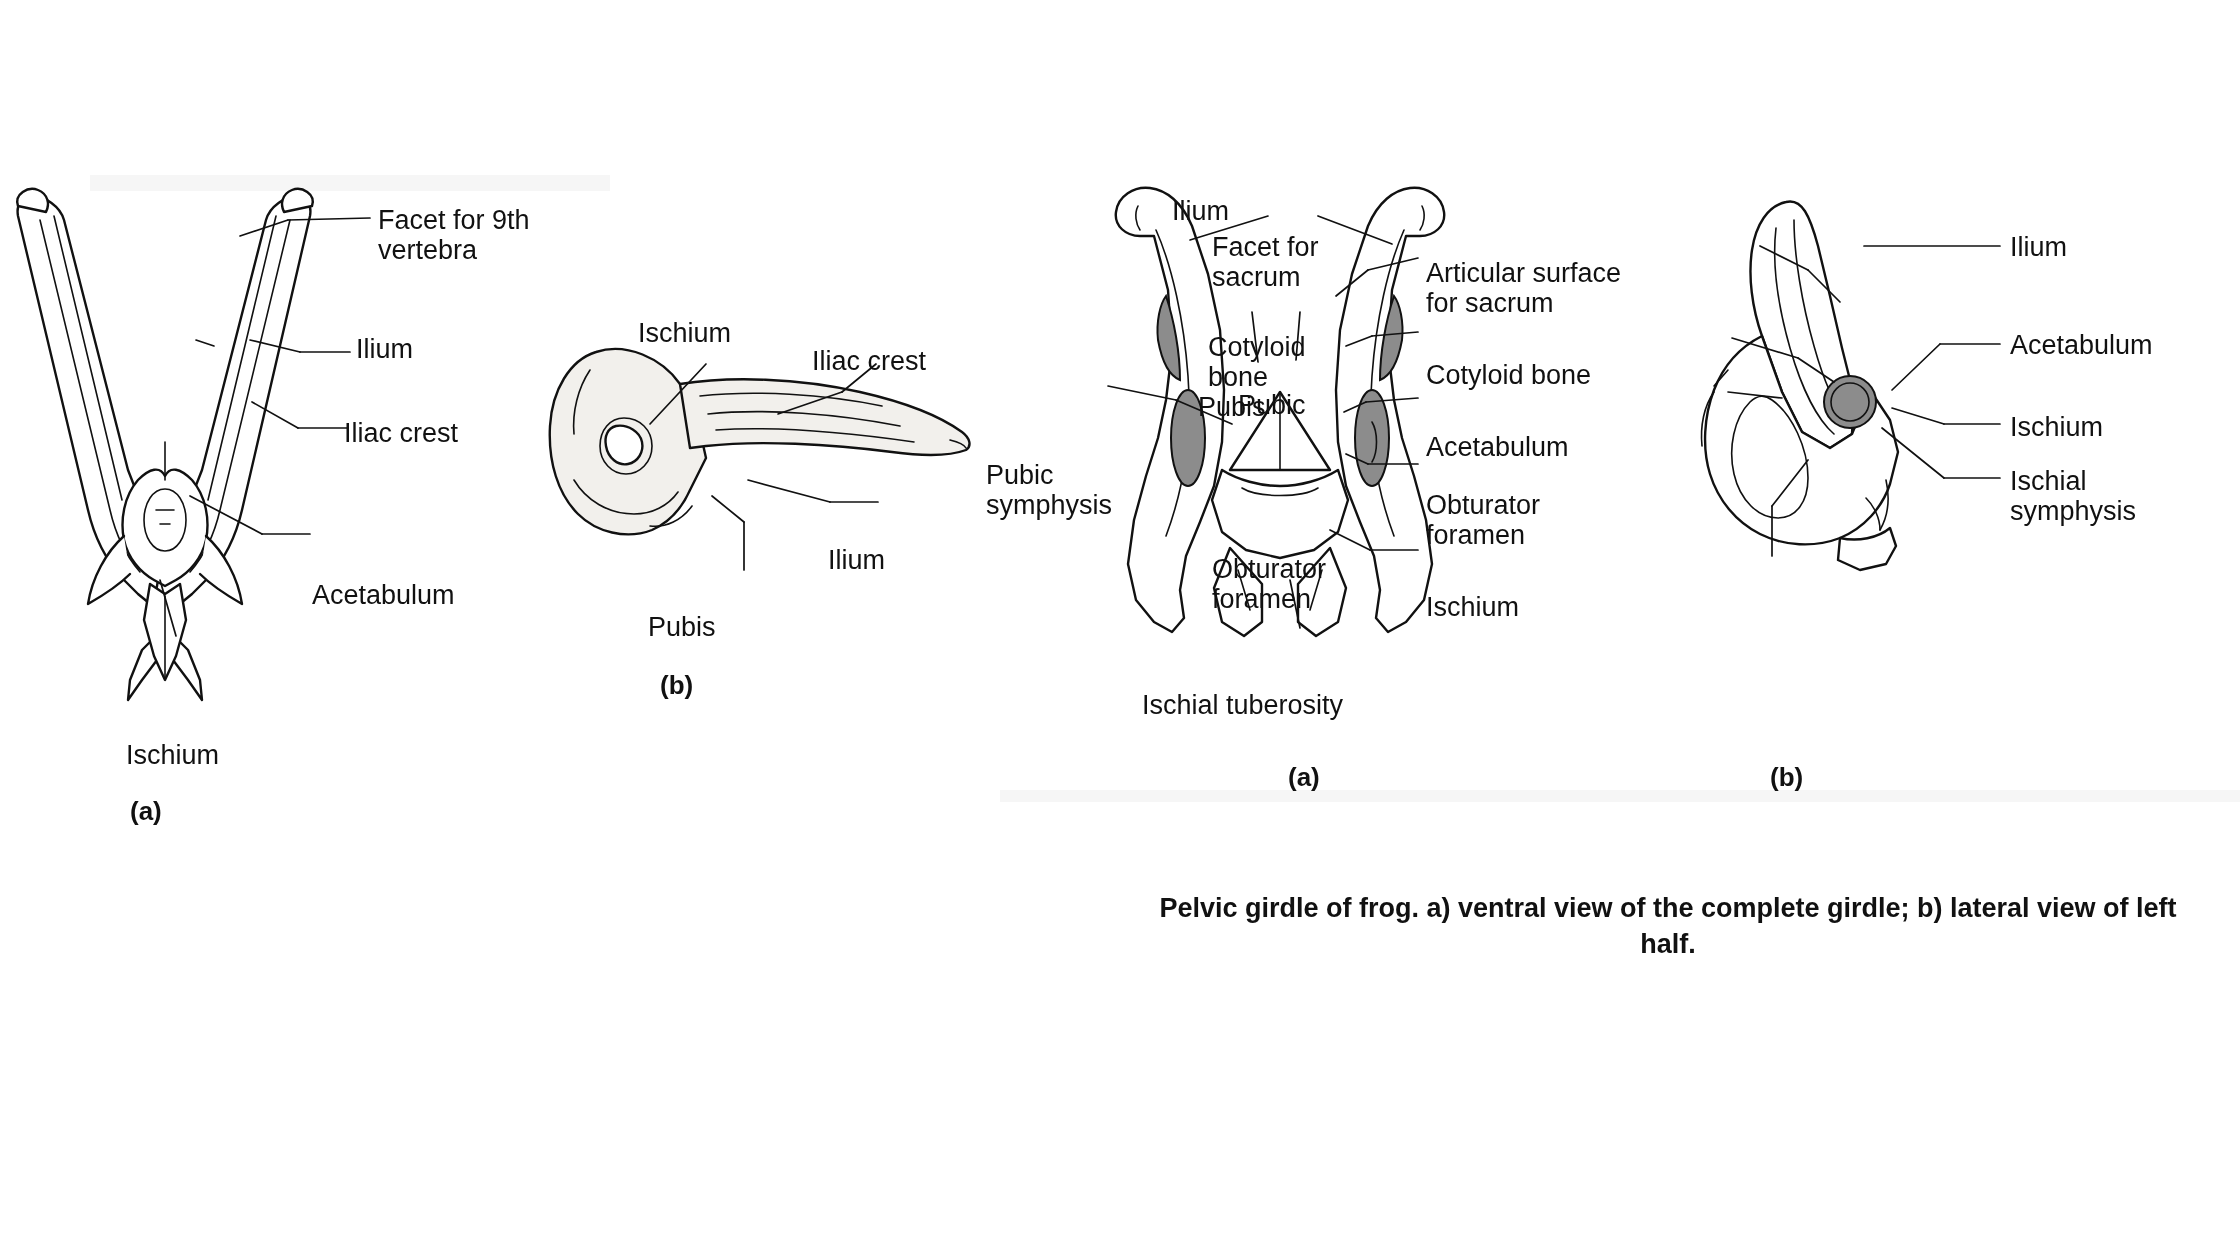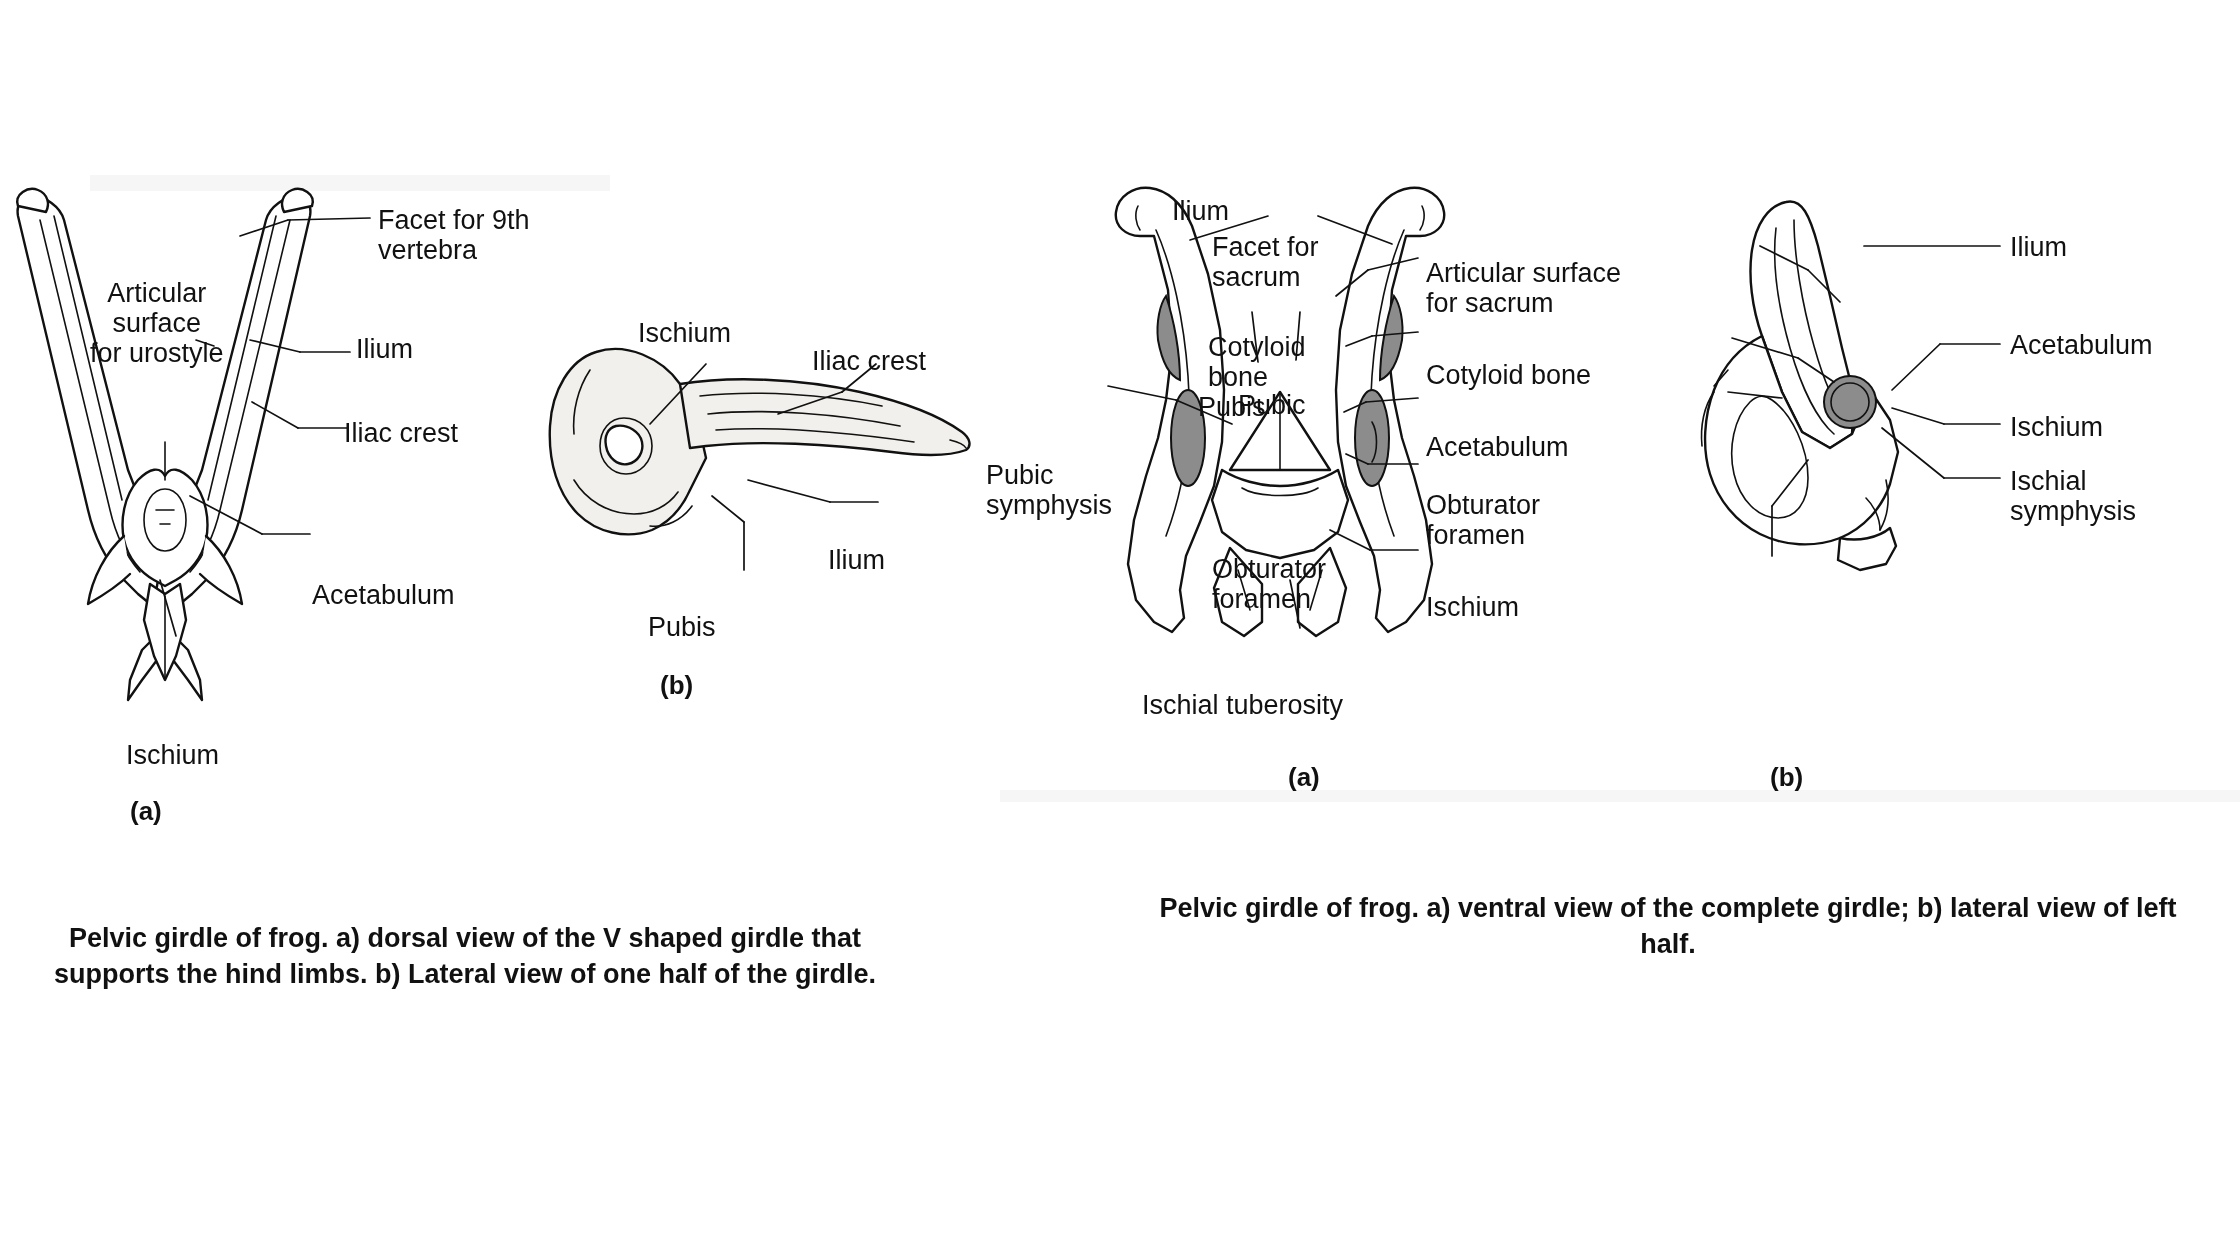--- a/index.html
+++ b/index.html
@@ -133,23 +133,20 @@
     <path class="leader" d="M348 288 L298 288"></path>
     <path class="leader" d="M298 288 L252 262"></path>
     <path class="leader" d="M310 394 L262 394"></path>
     <path class="leader" d="M262 394 L190 356"></path>
     <path class="leader" d="M176 496 L160 440"></path>
     <path class="leader" d="M196 200 L214 206"></path>
   </svg>
 
   <div class="lbl" style="left:378px; top:205px;">Facet for 9th
 vertebra</div>
-  <div class="lbl" style="left:90px; top:278px; text-align:center;">Articular
-surface
-for urostyle</div>
   <div class="lbl" style="left:356px; top:334px;">Ilium</div>
   <div class="lbl" style="left:344px; top:418px;">Iliac crest</div>
   <div class="lbl" style="left:312px; top:580px;">Acetabulum</div>
   <div class="lbl" style="left:126px; top:740px;">Ischium</div>
   <div class="panel-letter" style="left:130px; top:796px;">(a)</div>
 
   <svg style="position:absolute; left:530px; top:330px;" width="460" height="260" viewBox="0 0 460 260">
 
     <path class="bone-stipple" d="M66 22 C40 30 22 60 20 96 C18 132 28 164 48 184
                                   C66 202 96 210 122 200 C140 192 152 178 160 160
@@ -182,21 +179,20 @@
     <path class="leader" d="M214 270 L214 222"></path>
     <path class="leader" d="M214 222 L182 196"></path>
   </svg>
 
   <div class="lbl" style="left:638px; top:318px;">Ischium</div>
   <div class="lbl" style="left:812px; top:346px;">Iliac crest</div>
   <div class="lbl" style="left:828px; top:545px;">Ilium</div>
   <div class="lbl" style="left:648px; top:612px;">Pubis</div>
   <div class="panel-letter" style="left:660px; top:670px;">(b)</div>
 
-  <div class="caption" style="left:20px; top:920px; width:890px;">Pelvic girdle of frog. a) dorsal view of the V shaped girdle that supports the hind limbs. b) Lateral view of one half of the girdle.</div>
 </div>
 
 <div class="figure-panel" style="left:1000px; top:0; width:1240px; height:860px;">
 
   <div class="faint-band" style="left:0px; top:790px; width:1240px; height:12px;"></div>
 
   <svg style="position:absolute; left:110px; top:170px;" width="340" height="520" viewBox="0 0 340 520">
 
     <path class="bone" d="M40 18 C24 16 8 26 6 42 C4 56 16 66 30 66 L44 66
                           L58 120 L62 180 L56 230 L48 268 L36 306 L24 350

